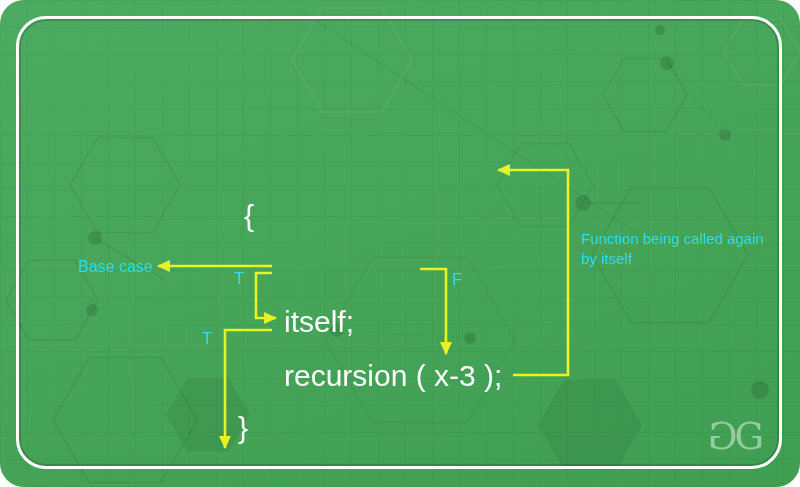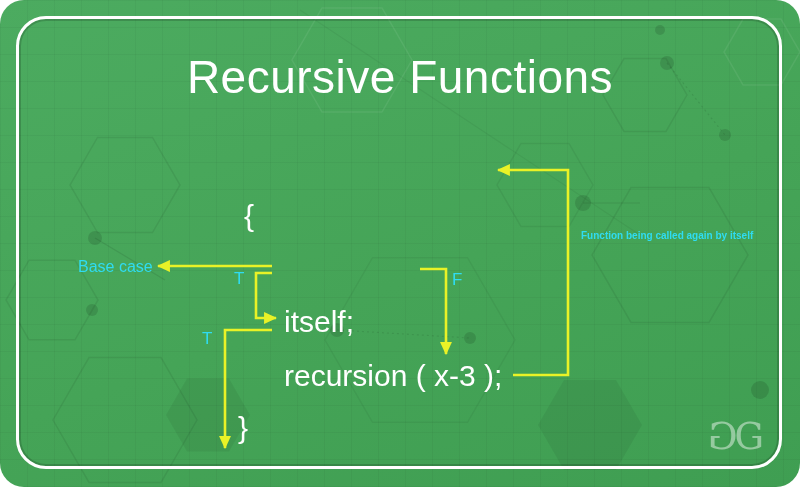--- a/index.html
+++ b/index.html
@@ -30,21 +30,21 @@
   .cl2{left:244px;top:198px;}
   .cl3{left:284px;top:251px;}
   .cl4{left:284px;top:304px;}
   .cl5{left:284px;top:358px;}
   .cl6{left:238px;top:410px;}
   .cyan{position:absolute;color:#2fdcf1;}
   .base-case{left:78px;top:258px;font-size:16px;}
   .t-upper{left:234px;top:269px;font-size:17px;}
   .t-lower{left:202px;top:329px;font-size:17px;}
   .f-label{left:452px;top:270px;font-size:17px;}
-  .note{left:581px;top:229px;font-size:10px;line-height:1.3;width:185px;font-weight:bold;}
+  .note{left:581px;top:229px;font-size:15px;line-height:1.3;width:185px;}
   .arrows{position:absolute;left:0;top:0;width:800px;height:487px;pointer-events:none;}
   .logo{
     position:absolute;left:708px;top:418px;
     font-family:"DejaVu Serif",serif;font-size:37px;
     color:rgba(255,255,255,0.45);display:flex;line-height:1;
   }
   .logo .flip{display:inline-block;transform:scaleX(-1);margin-right:-3px;}
 </style>
 </head>
 <body>
@@ -90,21 +90,20 @@
       <line x1="95" y1="238" x2="165" y2="280"></line>
       <line x1="337" y1="330" x2="470" y2="338" stroke-dasharray="2,3"></line>
       <line x1="667" y1="63" x2="725" y2="135" stroke-dasharray="2,3"></line>
       <line x1="300" y1="10" x2="640" y2="235" stroke="rgba(0,0,0,0.05)"></line>
       <line x1="583" y1="203" x2="640" y2="203"></line>
     </g>
   </svg>
 
   <div class="frame"></div>
 
-  <div class="title">Recursive Functions</div>
 
   <div class="code-line cl2">{</div>
   <div class="code-line cl4">itself;</div>
   <div class="code-line cl5">recursion ( x-3 );</div>
   <div class="code-line cl6">}</div>
 
   <div class="cyan base-case">Base case</div>
   <div class="cyan t-upper">T</div>
   <div class="cyan t-lower">T</div>
   <div class="cyan f-label">F</div>

